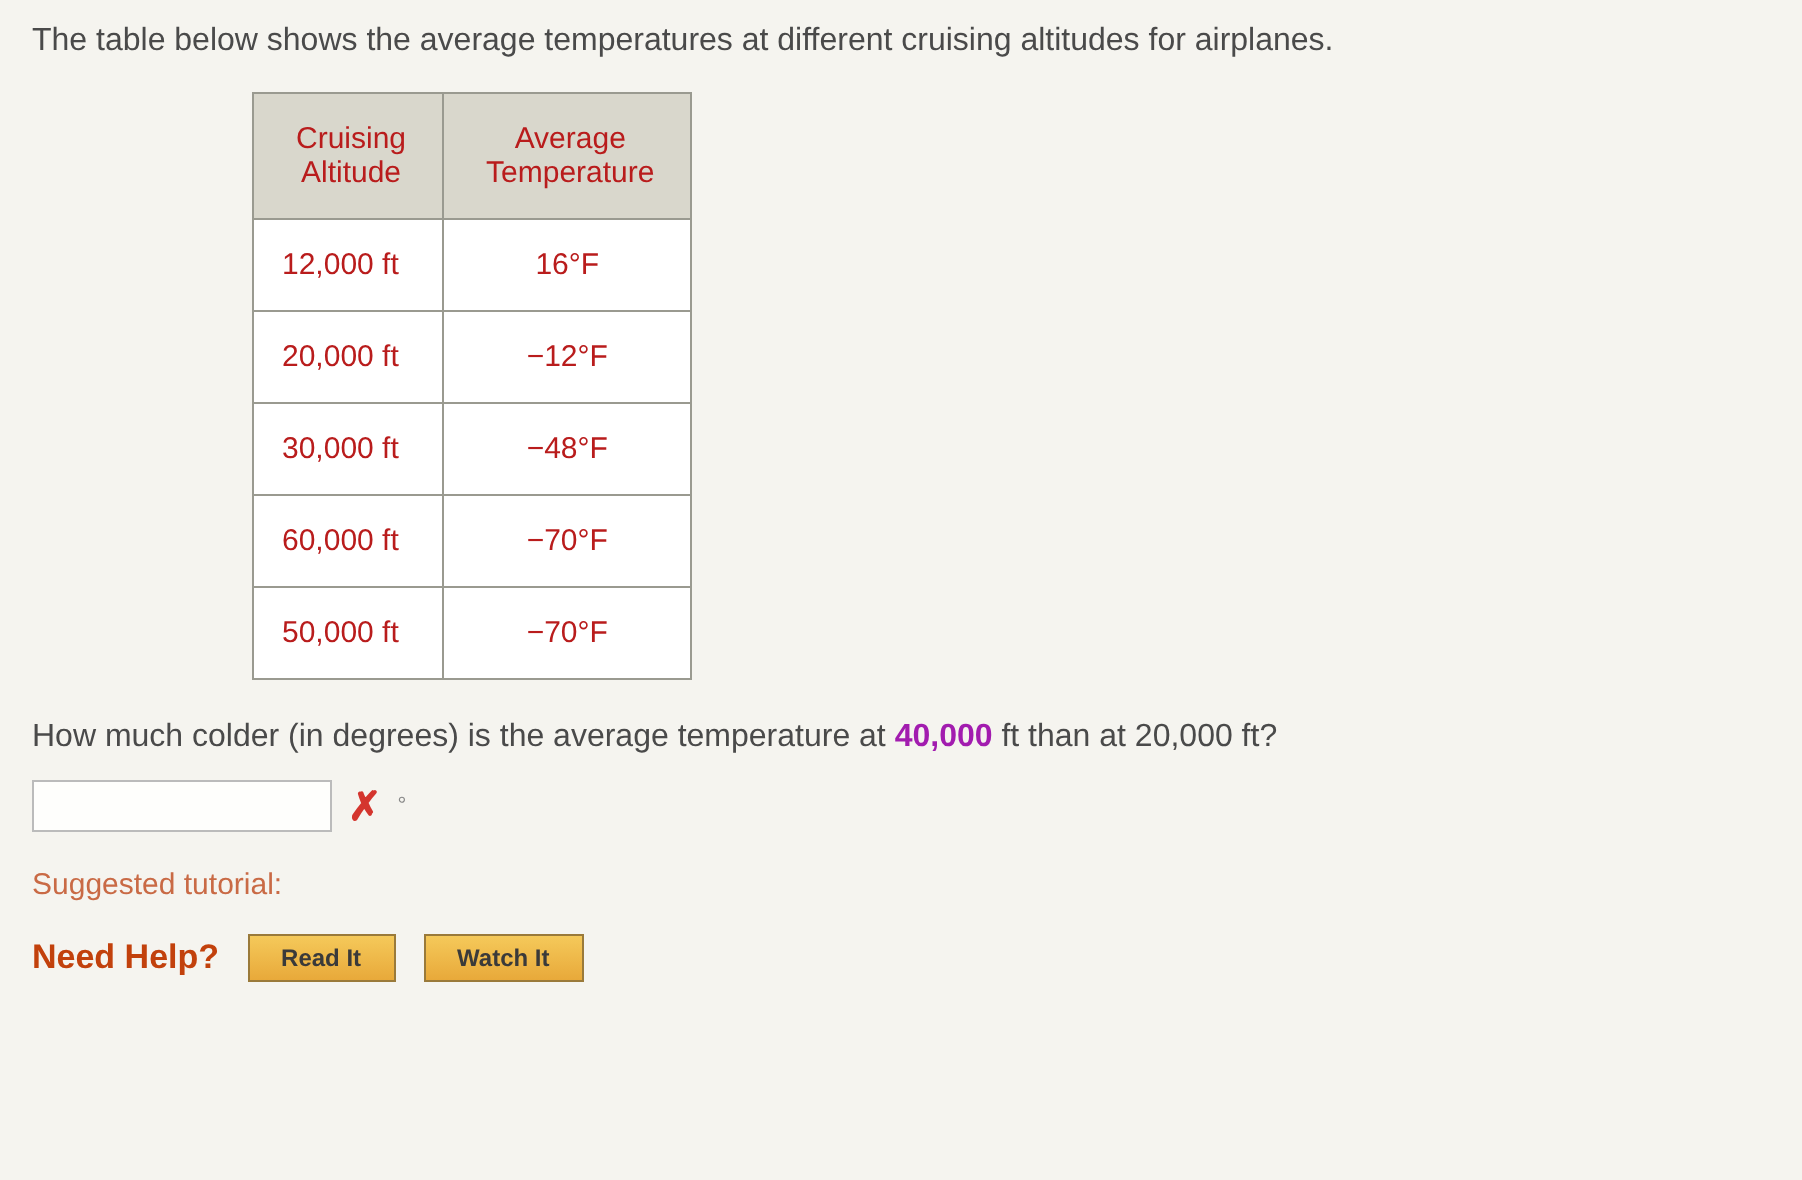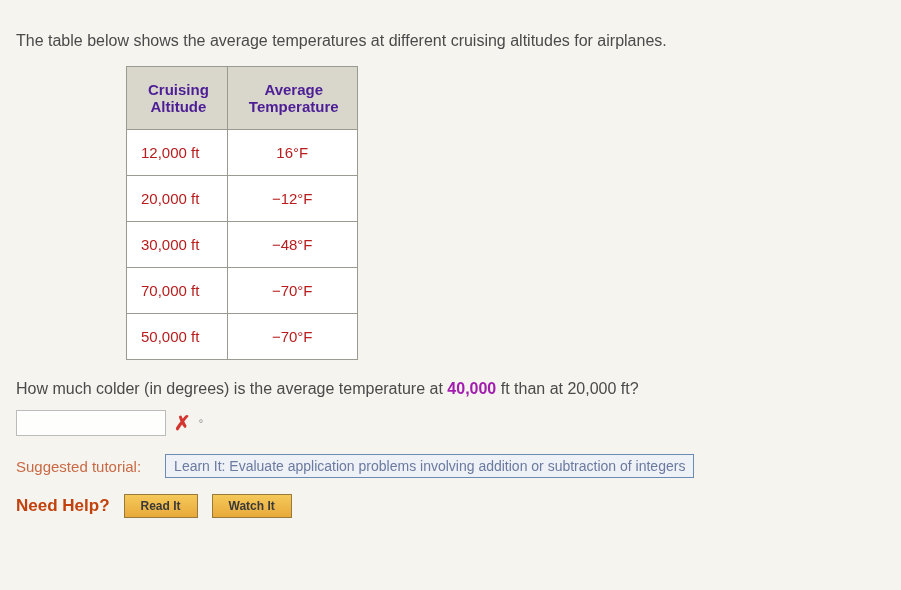--- a/index.html
+++ b/index.html
@@ -12,41 +12,40 @@
       background: #f5f4ef;
       padding: 12px 16px;
       width: 901px;
       color: #333;
     }
     .problem-statement {
       font-size: 16px;
       color: #4a4a4a;
       margin-bottom: 16px;
       font-weight: 500;
-      margin-top: 20px;
     }
     .table-wrap {
       margin-left: 110px;
       margin-bottom: 20px;
     }
     table {
       border-collapse: collapse;
       background: #fff;
     }
     th, td {
       border: 1px solid #9a9a90;
       padding: 14px 18px;
       text-align: center;
       font-size: 15px;
       color: #b91c1c;
     }
     th {
       background: #d9d7cc;
-      font-weight: bold;
-      color: #4c1d95;
+      font-weight: normal;
+      color: #b91c1c;
       padding-left: 21px;
     }
     td.alt {text-align: left; padding-left:14px; padding-right:14px;}
     .question {
       font-size: 16px;
       color: #4a4a4a;
       margin-bottom: 12px;
       font-weight: 500;
     }
     .hl1 { color: #a21caf; font-weight: bold; }
@@ -138,21 +137,21 @@
       </tr>
       <tr>
         <td class="alt">20,000 ft</td>
         <td>−12°F</td>
       </tr>
       <tr>
         <td class="alt">30,000 ft</td>
         <td>−48°F</td>
       </tr>
       <tr>
-        <td class="alt">70,000 ft</td>
+        <td class="alt">60,000 ft</td>
         <td>−70°F</td>
       </tr>
       <tr>
         <td class="alt">50,000 ft</td>
         <td>−70°F</td>
       </tr>
     </tbody>
   </table>
 </div>
 
@@ -161,20 +160,19 @@
 </div>
 
 <div class="answer-row">
   <input type="text" class="answer-input" value="" style="">
   <span class="x-mark">✗</span>
   <span class="deg">°</span>
 </div>
 
 <div class="suggested-row">
   <span class="suggested-label">Suggested tutorial:</span>
-  <span class="tutorial-link">Learn It: Evaluate application problems involving addition or subtraction of integers</span>
 </div>
 
 <div class="need-help-row">
   <span class="need-help-label">Need Help?</span>
   <button class="help-btn">Read It</button>
   <button class="help-btn">Watch It</button>
 </div>
 
 </body></html>

